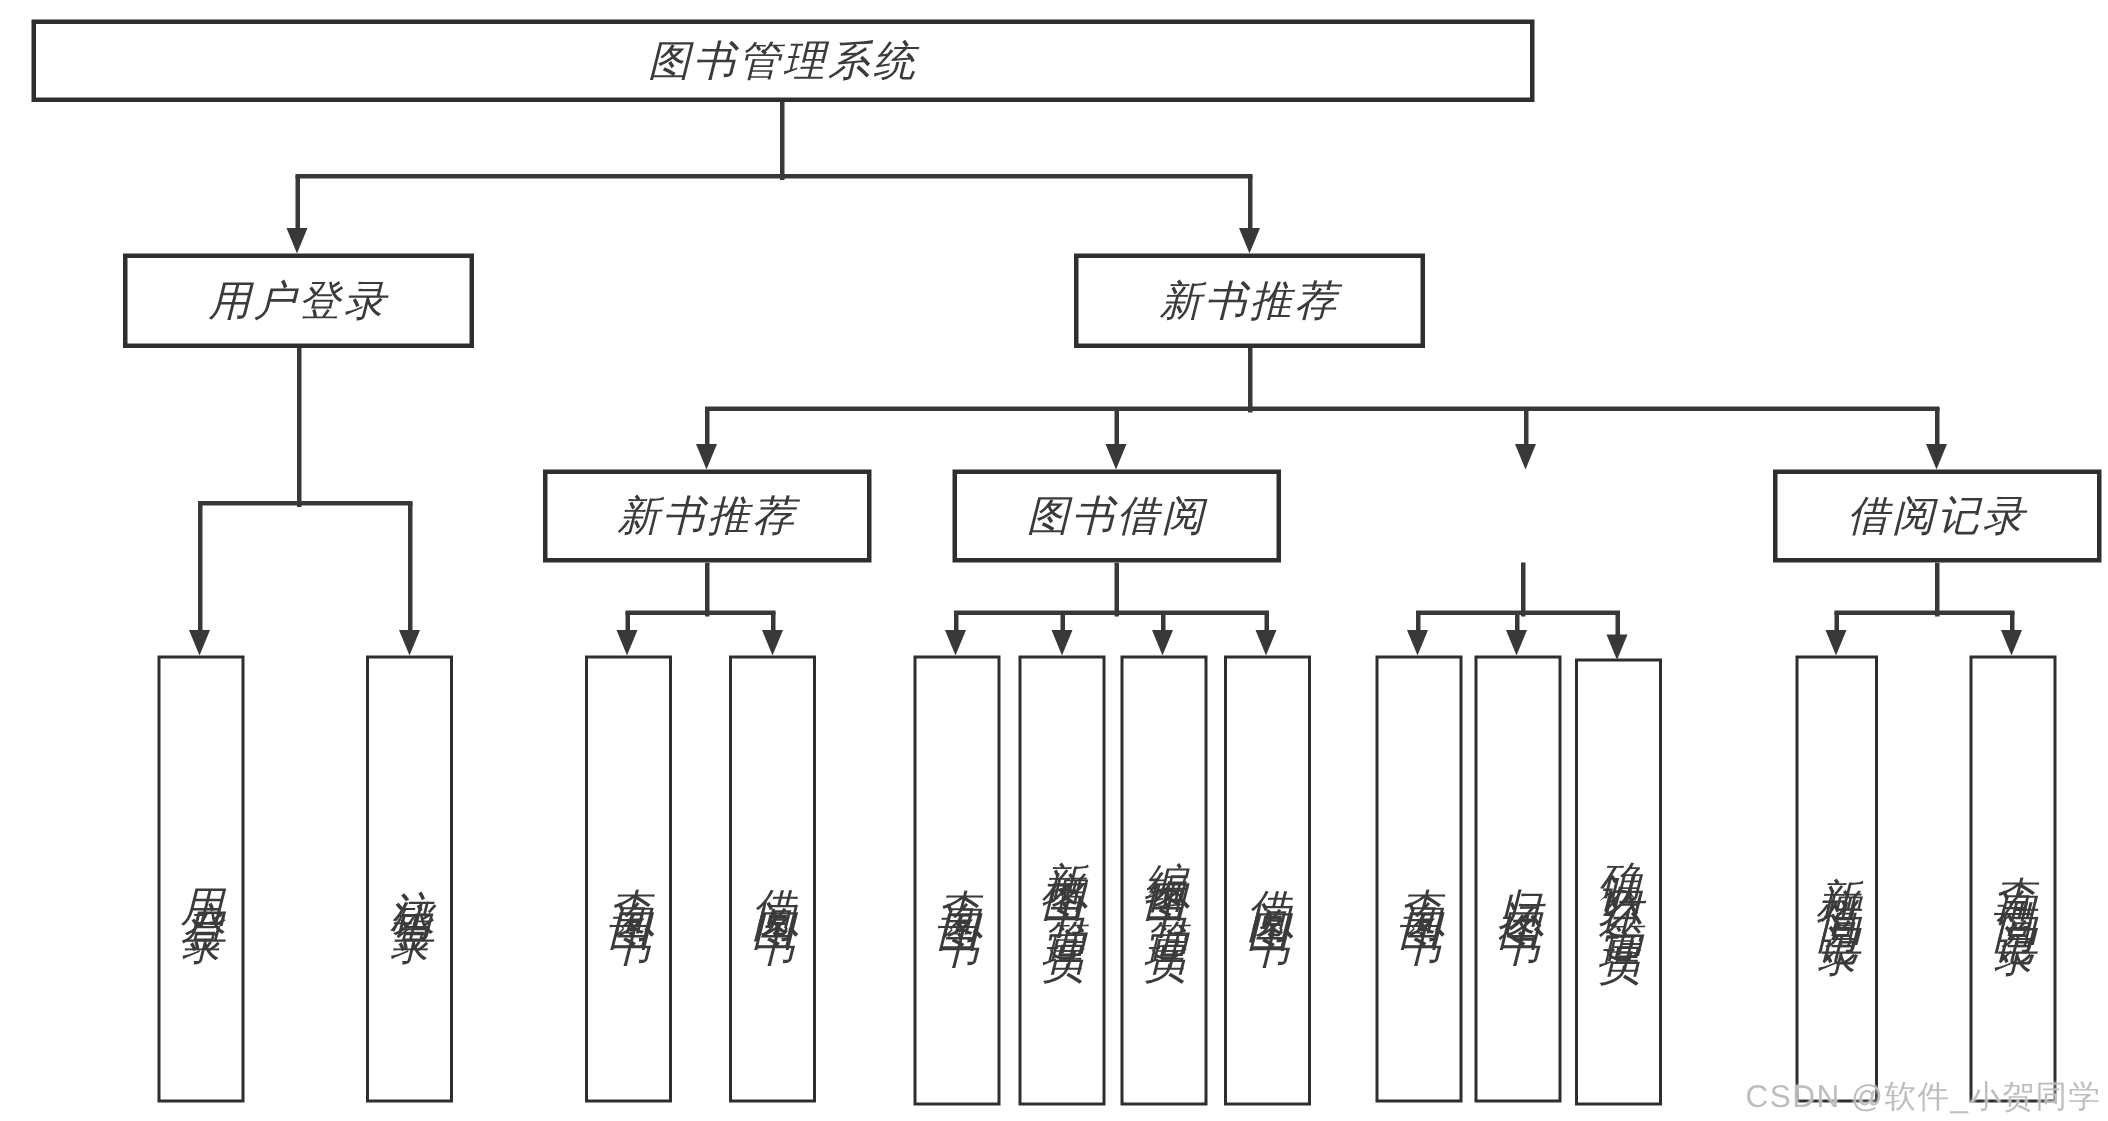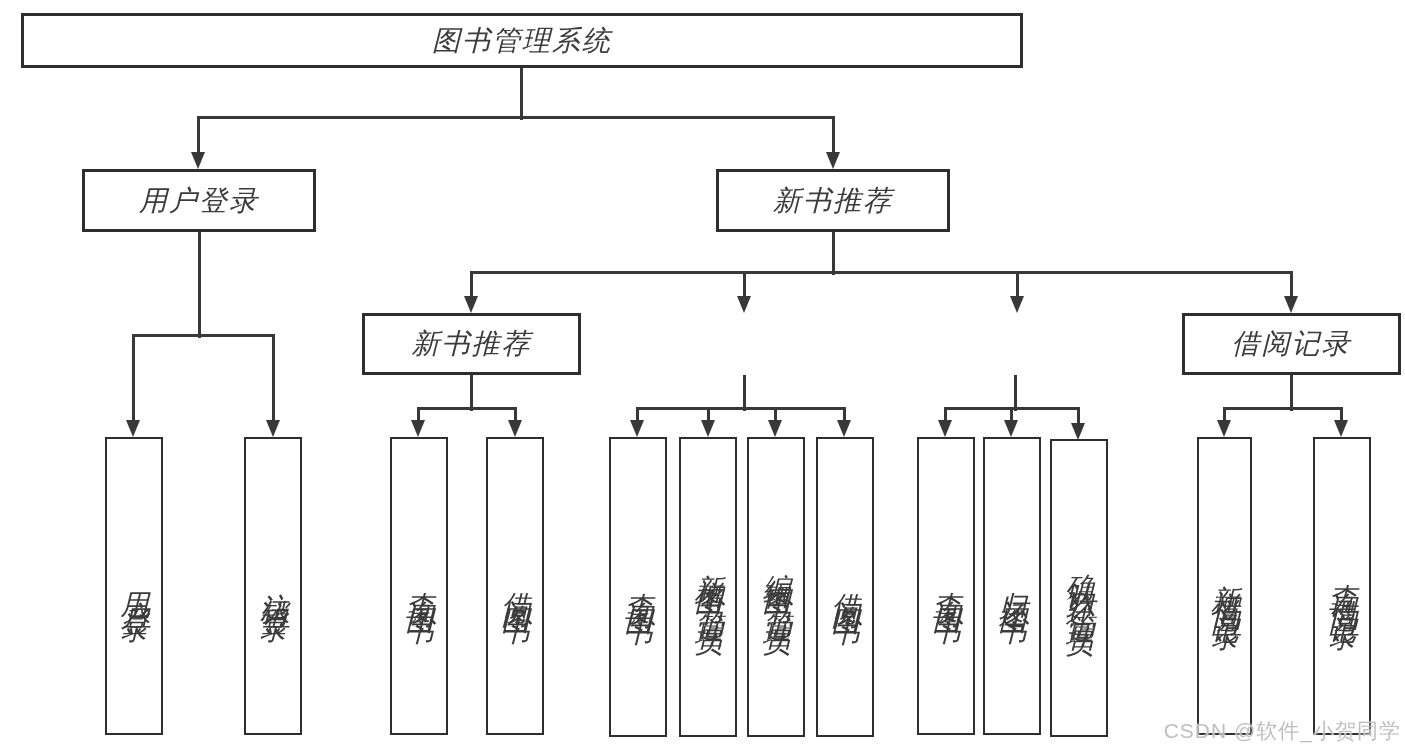--- a/index.html
+++ b/index.html
@@ -127,20 +127,23 @@
     </div>
     <div class="box hbox" style="left: 82px; top: 169px; width: 234px; height: 63px;">
       <span class="box-label">用户登录</span>
     </div>
     <div class="box hbox" style="left: 716px; top: 169px; width: 234px; height: 63px;">
       <span class="box-label">新书推荐</span>
     </div>
     <div class="box hbox" style="left: 362px; top: 313px; width: 219px; height: 62px;">
       <span class="box-label">新书推荐</span>
     </div>
+    <div class="box hbox" style="left: 635px; top: 313px; width: 219px; height: 62px;">
+      <span class="box-label">图书借阅</span>
+    </div>
     <div class="box hbox" style="left: 1182px; top: 313px; width: 219px; height: 62px;">
       <span class="box-label">借阅记录</span>
     </div>
     <div class="box vbox" style="left: 105px; top: 437px; width: 58px; height: 298px;">
       <span class="box-label">用户登录</span>
     </div>
     <div class="box vbox" style="left: 244px; top: 437px; width: 58px; height: 298px;">
       <span class="box-label">注销登录</span>
     </div>
     <div class="box vbox" style="left: 390px; top: 437px; width: 58px; height: 298px;">

